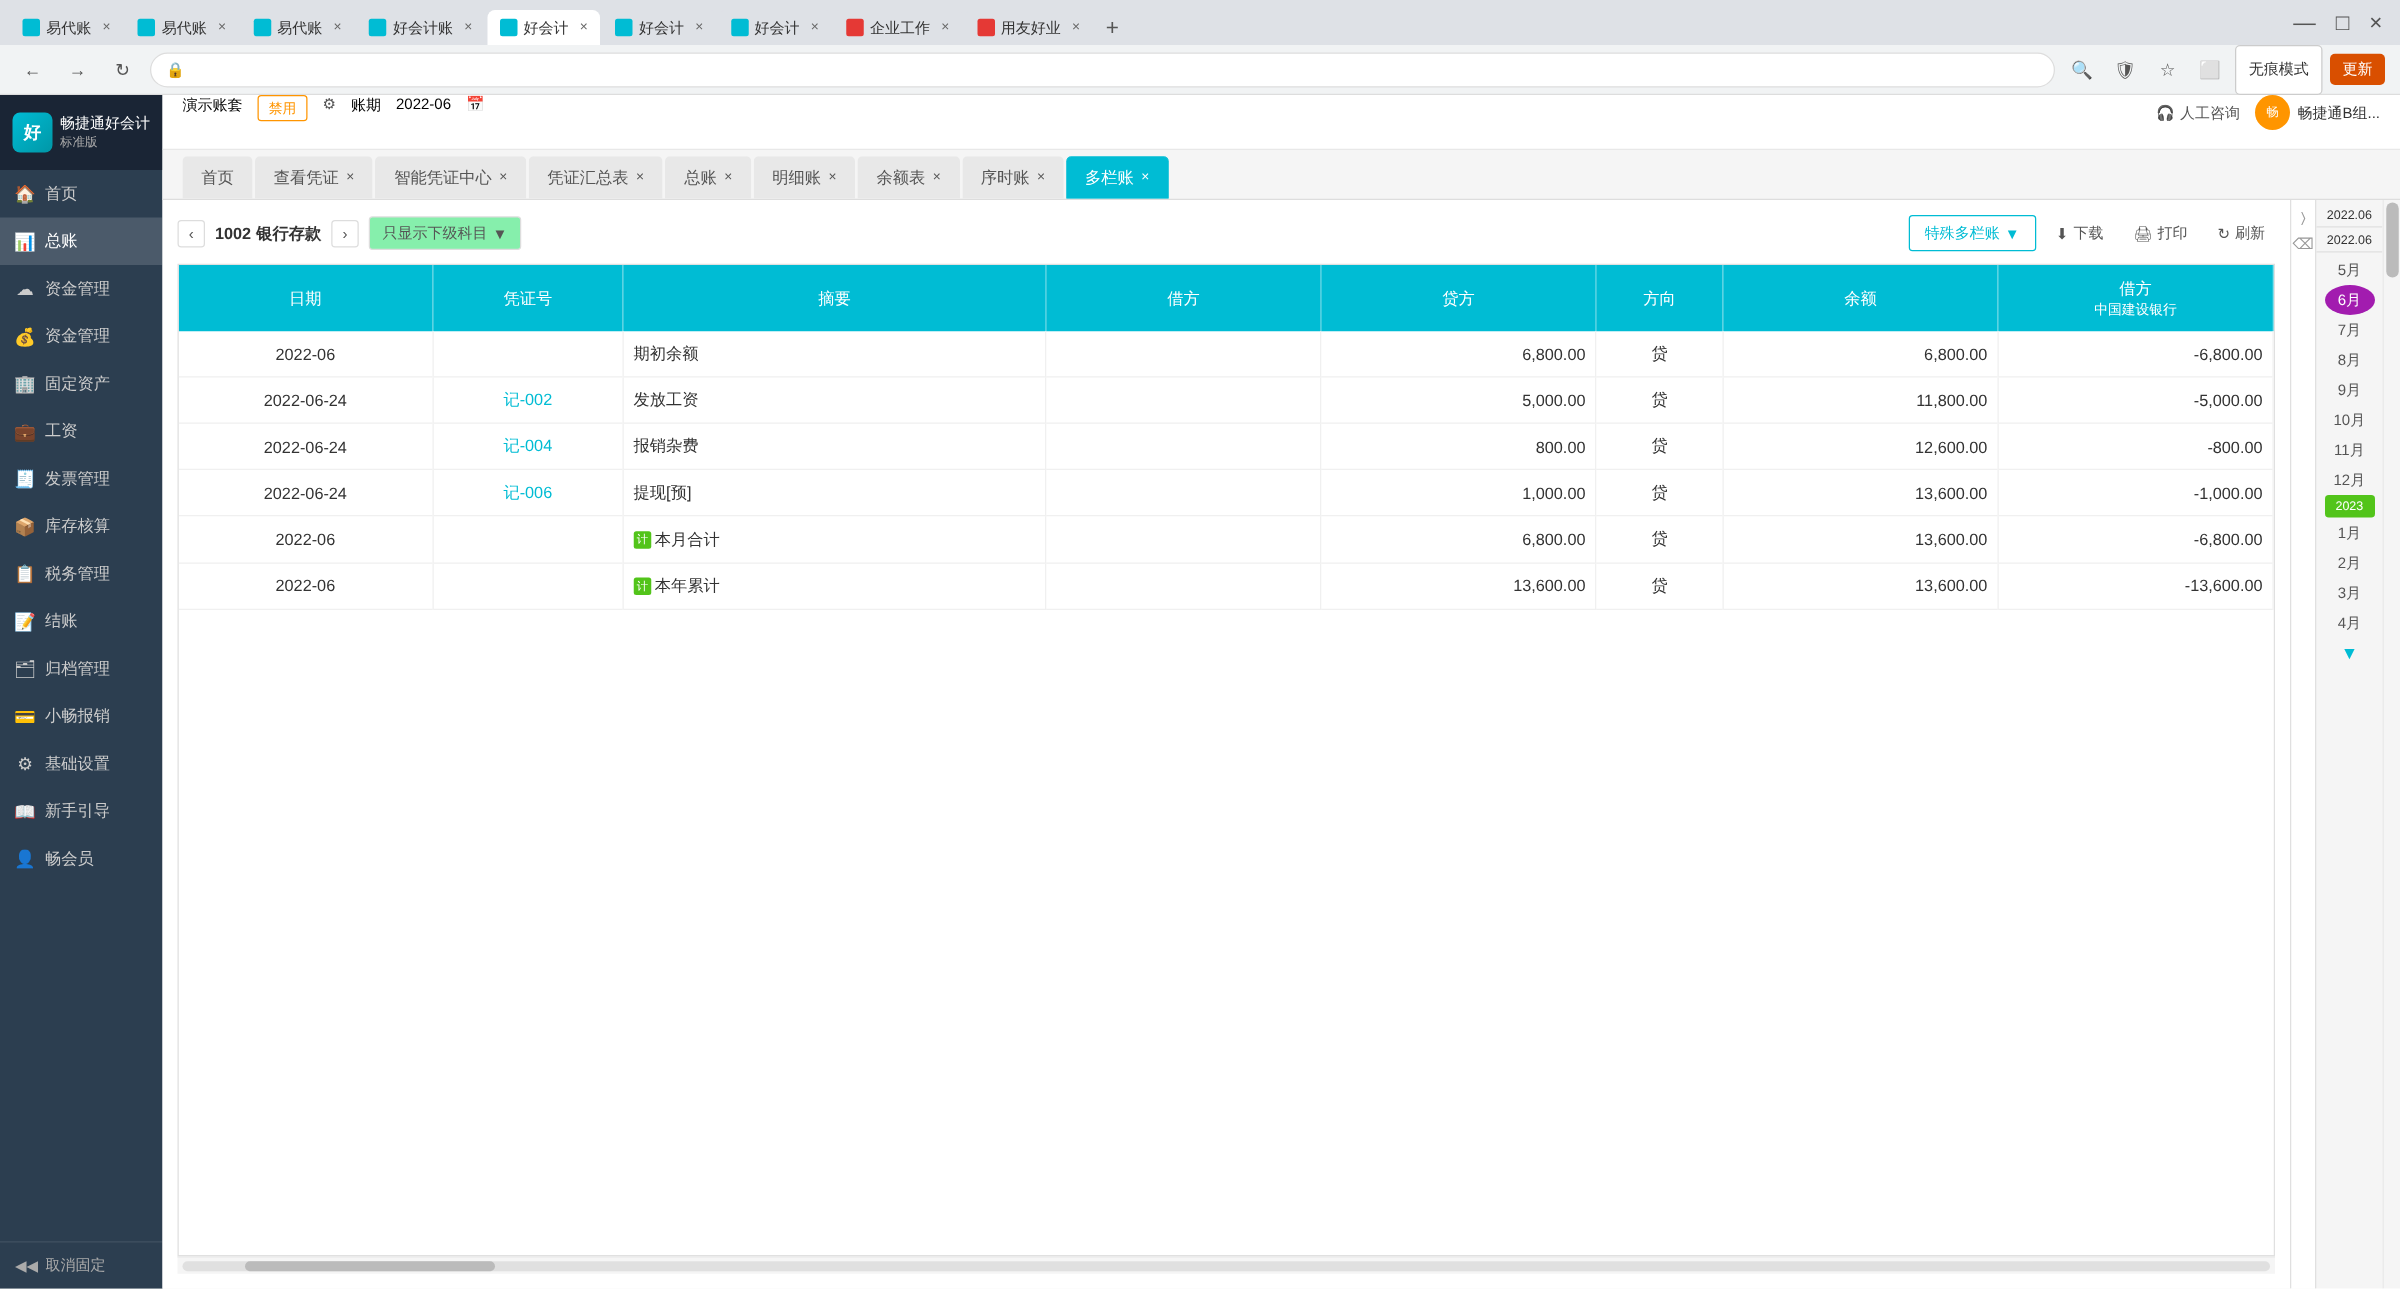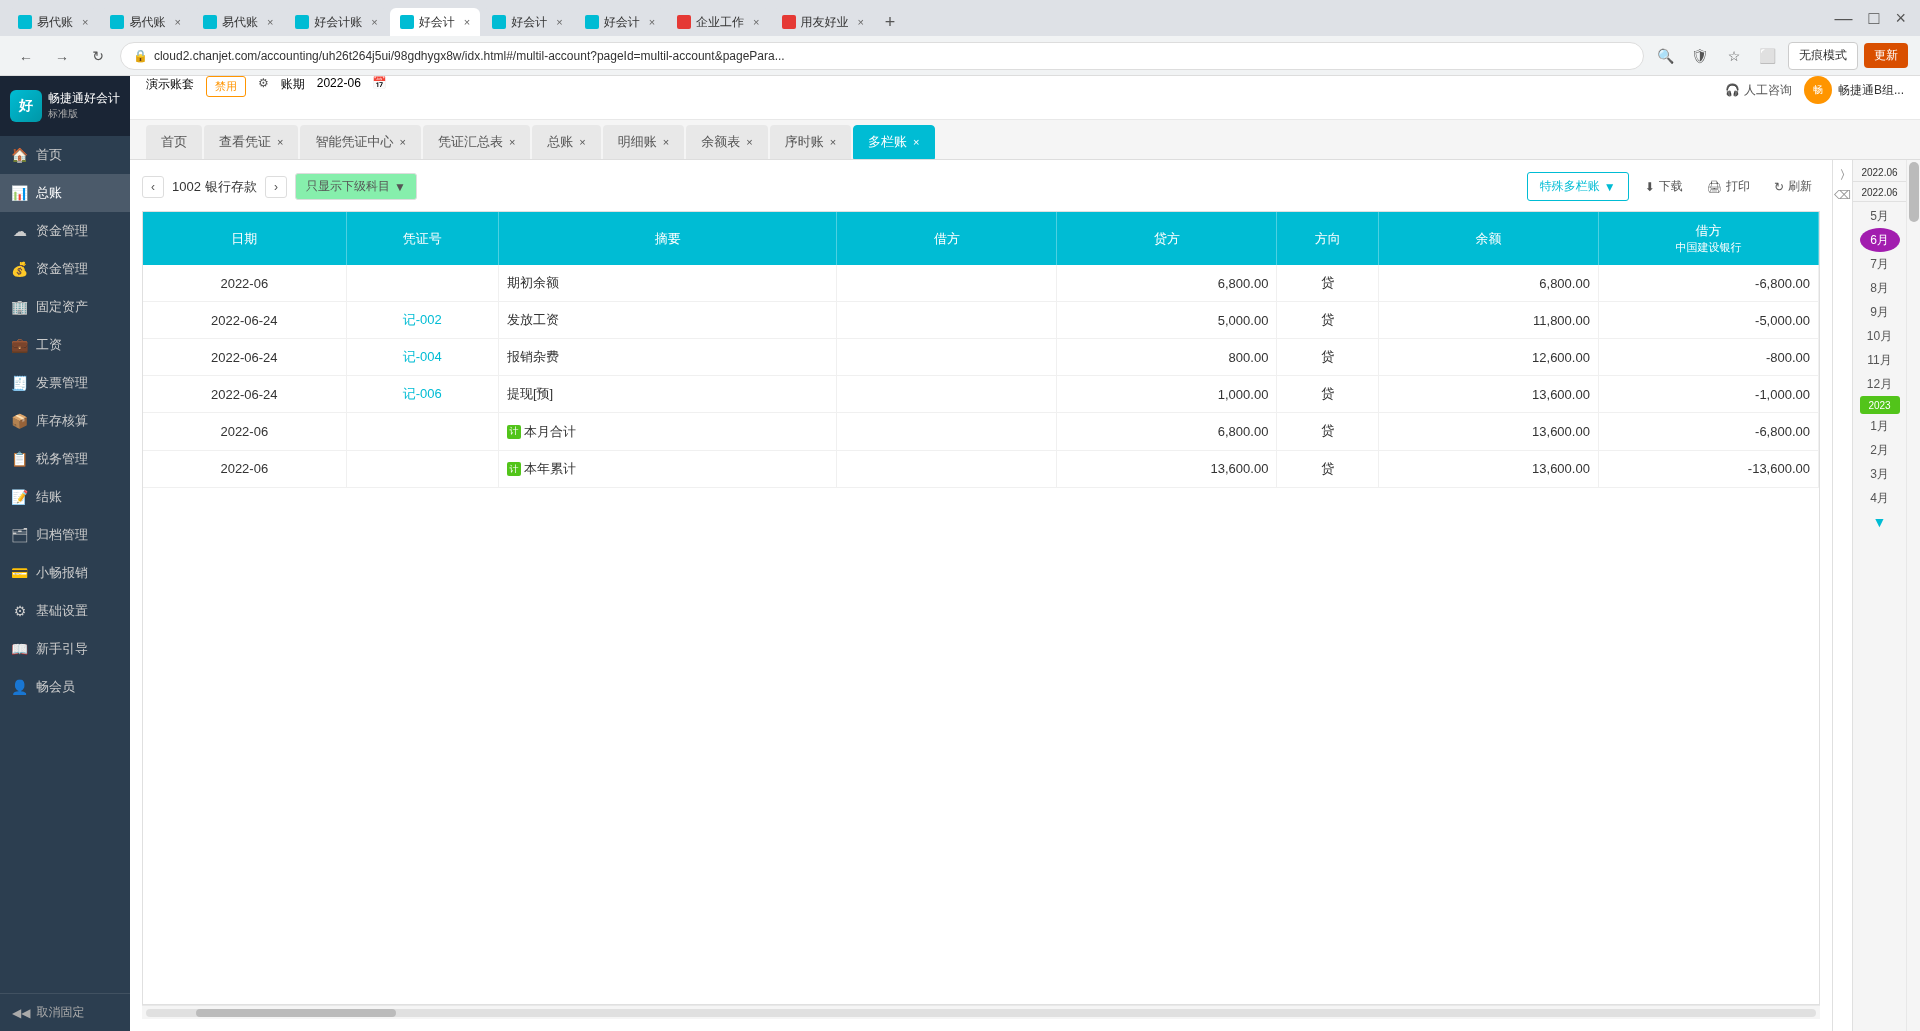--- a/index.html
+++ b/index.html
@@ -12,21 +12,21 @@
     .tab-icon { width: 14px; height: 14px; border-radius: 2px; display: inline-block; flex-shrink: 0; }
     .tab-close { margin-left: 4px; color: #666; font-size: 11px; cursor: pointer; }
     .tab-add { width: 28px; height: 28px; display: flex; align-items: center; justify-content: center; font-size: 18px; cursor: pointer; color: #555; }
     .browser-controls { display: flex; align-items: center; gap: 4px; margin-left: auto; }
 
     
     .address-bar { background: #f1f3f4; height: 40px; display: flex; align-items: center; padding: 0 12px; gap: 8px; border-bottom: 1px solid #ddd; }
     .nav-btn { width: 28px; height: 28px; display: flex; align-items: center; justify-content: center; border-radius: 50%; cursor: pointer; color: #555; font-size: 14px; }
     .url-bar { flex: 1; height: 28px; background: #fff; border-radius: 14px; display: flex; align-items: center; padding: 0 12px; font-size: 12px; color: #333; border: 1px solid #ddd; }
     .address-actions { display: flex; align-items: center; gap: 6px; }
-    .addr-btn { height: 28px; padding: 0 10px; border-radius: 4px; display: flex; align-items: center; font-size: 12px; cursor: pointer; }
+    .addr-btn { height: 40px; padding: 0 10px; border-radius: 4px; display: flex; align-items: center; font-size: 12px; cursor: pointer; }
     .no-trace-btn { background: #fff; border: 1px solid #ccc; color: #333; }
     .update-btn { background: #d94f00; color: #fff; border: none; border-radius: 4px; padding: 4px 10px; cursor: pointer; font-size: 12px; }
 
     
     .app-layout { display: flex; height: calc(1031px - 76px); }
 
     
     .sidebar { width: 130px; background: #2c3e50; color: #fff; display: flex; flex-direction: column; flex-shrink: 0; }
     .sidebar-logo { height: 60px; background: #1a2535; display: flex; align-items: center; padding: 0 10px; gap: 6px; }
     .logo-icon { width: 32px; height: 32px; background: linear-gradient(135deg, #00bcd4, #0097a7); border-radius: 6px; display: flex; align-items: center; justify-content: center; color: #fff; font-size: 14px; font-weight: bold; }
@@ -57,21 +57,21 @@
 
     
     .content-area { flex: 1; display: flex; overflow: hidden; position: relative; }
 
     
     .ledger-panel { flex: 1; display: flex; flex-direction: column; overflow: hidden; padding: 12px; }
 
     
     .ledger-toolbar { display: flex; align-items: center; margin-bottom: 10px; gap: 8px; }
     .nav-arrow { width: 22px; height: 22px; display: flex; align-items: center; justify-content: center; border: 1px solid #ddd; border-radius: 3px; cursor: pointer; color: #555; font-size: 12px; }
-    .account-selector { display: flex; align-items: center; gap: 4px; font-size: 13px; color: #333; font-weight: 400; cursor: pointer; }
+    .account-selector { display: flex; align-items: center; gap: 4px; font-size: 13px; color: #333; font-weight: 700; cursor: pointer; }
     .filter-btn { display: flex; align-items: center; gap: 4px; border: 1px solid #ddd; border-radius: 3px; padding: 4px 10px; font-size: 12px; color: #555; cursor: pointer; background: #86efac; }
     .toolbar-right { margin-left: auto; display: flex; align-items: center; gap: 8px; }
     .special-btn { border: 1px solid #00bcd4; color: #00bcd4; border-radius: 3px; padding: 5px 12px; font-size: 12px; cursor: pointer; display: flex; align-items: center; gap: 4px; background: #fff; }
     .action-btn { display: flex; align-items: center; gap: 4px; font-size: 12px; color: #555; cursor: pointer; padding: 5px 8px; border-radius: 3px; }
 
     
     .ledger-table { flex: 1; overflow: auto; border: 1px solid #e0e0e0; }
     table { width: 100%; border-collapse: collapse; }
     thead tr { background: #00bcd4; }
     thead th { color: #fff; padding: 10px 8px; text-align: center; font-weight: 500; font-size: 13px; border-right: 1px solid rgba(255,255,255,0.3); white-space: nowrap; }
@@ -151,21 +151,20 @@
     <div style="color:#555;font-size:18px;cursor:pointer;padding:0 6px;">×</div>
   </div>
 </div>
 
 <div class="address-bar">
   <div class="nav-btn">←</div>
   <div class="nav-btn">→</div>
   <div class="nav-btn">↻</div>
   <div class="url-bar">
     <span style="color:#555;margin-right:6px;font-size:12px;">🔒</span>
-    <span>cloud2.chanjet.com/accounting/uh26t264j5ui/98gdhygx8w/idx.html#/multil-account?pageId=multil-account&amp;pagePara...</span>
   </div>
   <div class="address-actions">
     <div class="nav-btn">🔍</div>
     <div class="nav-btn">🛡</div>
     <div class="nav-btn">☆</div>
     <div class="nav-btn">⬜</div>
     <div class="no-trace-btn addr-btn">无痕模式</div>
     <button class="update-btn">更新</button>
   </div>
 </div>

